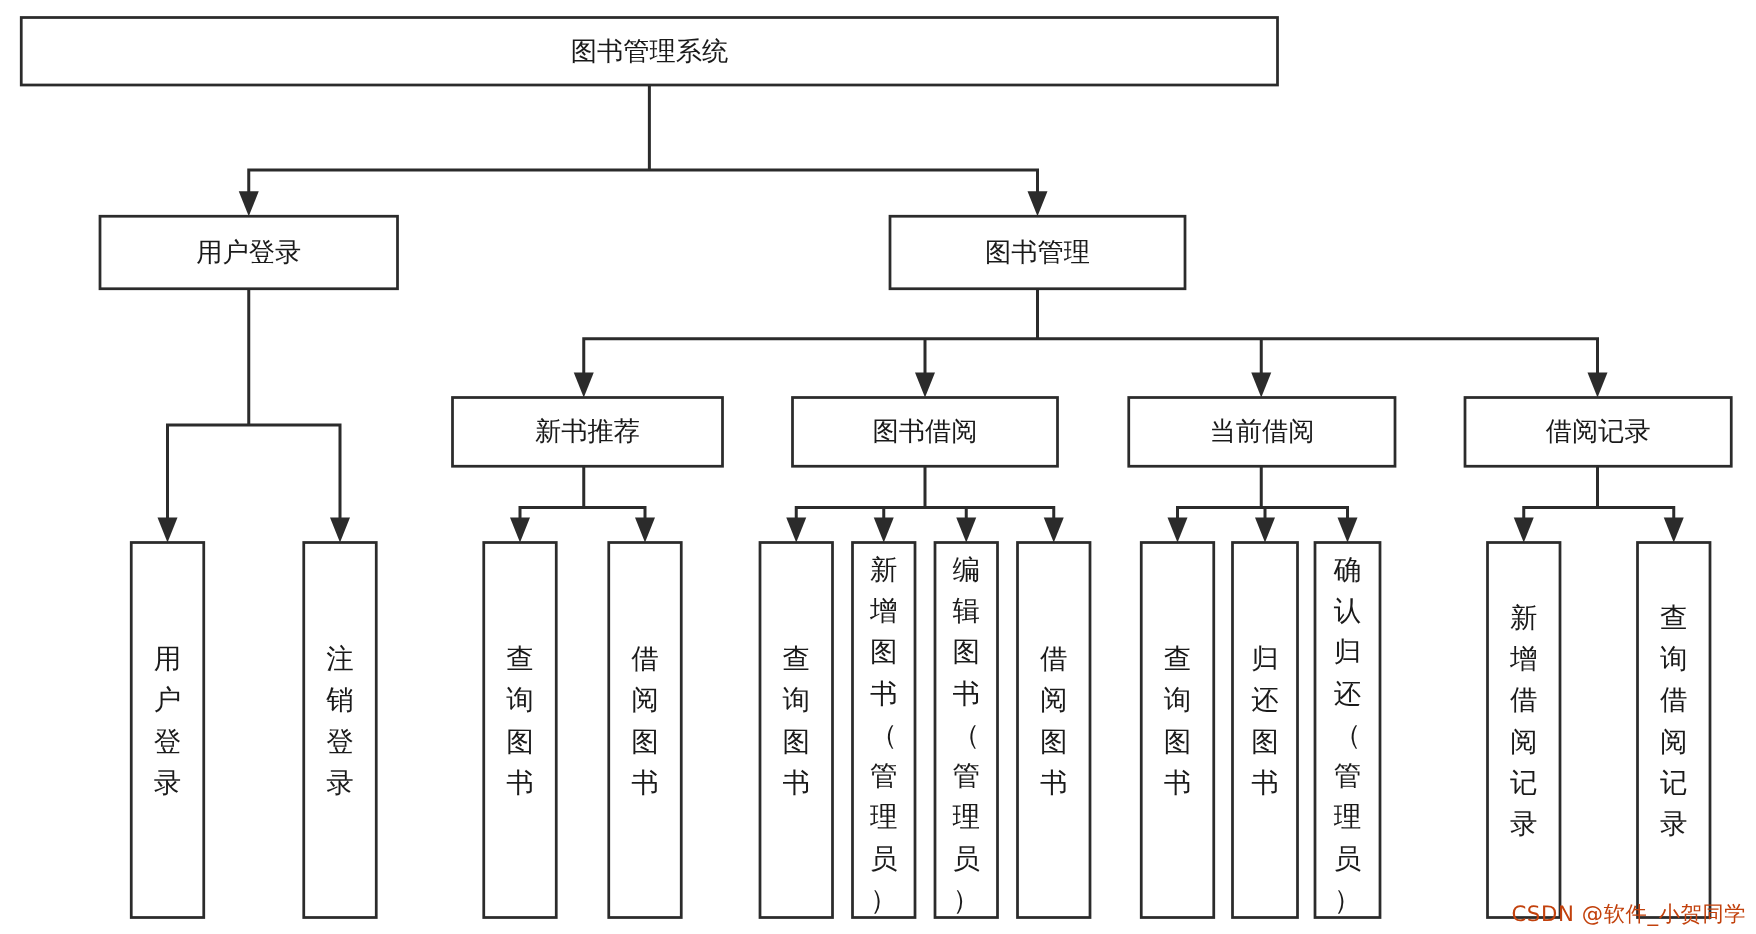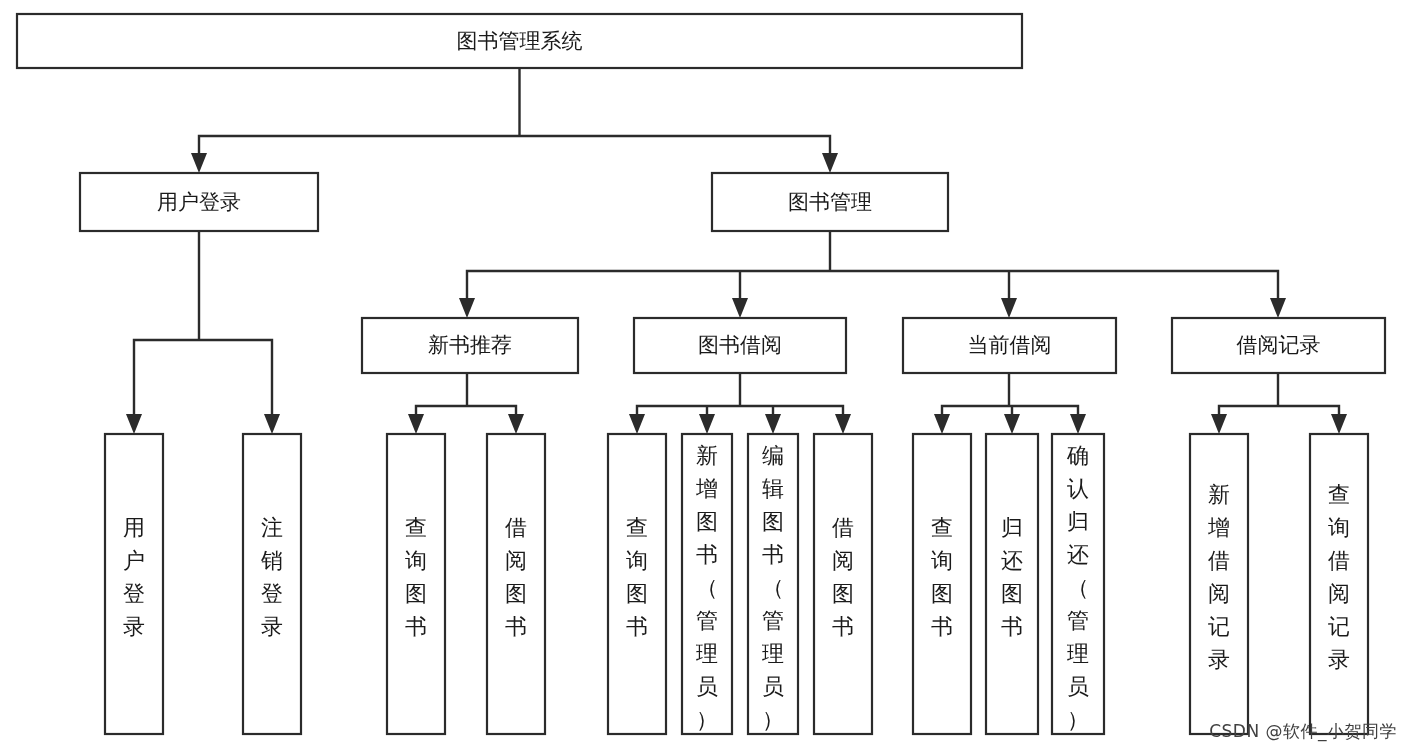--- a/index.html
+++ b/index.html
@@ -46,21 +46,21 @@
     font-family: "DejaVu Sans", "Liberation Sans", sans-serif;
     font-size: 22px;
     text-anchor: middle;
   }
   .watermark {
     position: absolute;
     right: 8px;
     bottom: 4px;
     font-family: "DejaVu Sans", "Liberation Sans", sans-serif;
     font-size: 17px;
-    color: #404040;
+    color: #c2410c;
     white-space: nowrap;
     letter-spacing: 0.5px;
   }
 </style>
 </head>
 <body>
 
 <svg id="diagram" viewBox="0 0 1405 747" xmlns="http://www.w3.org/2000/svg">
 
   <g>

